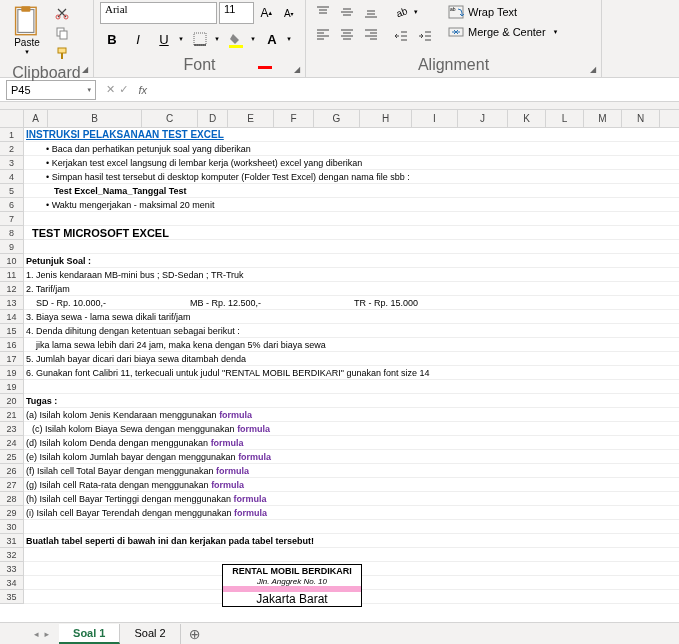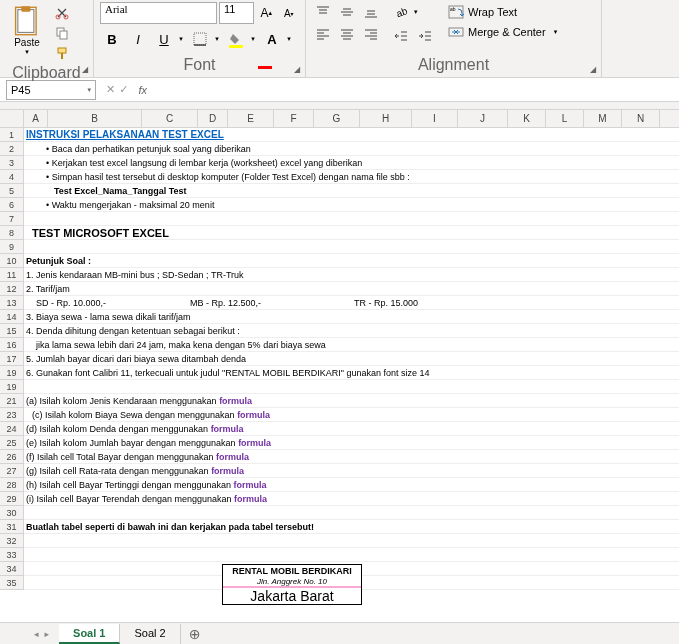--- a/index.html
+++ b/index.html
@@ -49,21 +49,21 @@
 .cells { flex: 1; border-bottom: 1px solid #eee; position: relative; }
 .cell-text { position: absolute; left: 2px; font-size: 9px; white-space: nowrap; line-height: 14px; }
 .blue-link { color: #0563c1; text-decoration: underline; font-weight: bold; font-size: 10px; }
 .heading { font-weight: bold; font-size: 11px; font-family: Arial; }
 .bold9 { font-weight: bold; }
 .formula-word { color: #7030a0; }
 
 .title-box { position: absolute; border: 1.5px solid #000; background: #fff; text-align: center; }
 .title-box .t1 { font-weight: bold; font-size: 9px; padding: 1px 0; font-family: Arial; }
 .title-box .t2 { font-size: 8px; font-style: italic; }
-.title-box .t3 { font-size: 14px; border-top: 2px solid #f9a8d4; }
+.title-box .t3 { font-size: 12px; border-top: 6px solid #f9a8d4; }
 
 .tabs { position: absolute; bottom: 0; left: 0; right: 0; height: 22px; background: #f3f2f1; border-top: 1px solid #d4d4d4; display: flex; align-items: center; padding-left: 24px; }
 .tab-nav { display: flex; gap: 6px; color: #888; padding: 0 10px; }
 .tab-nav span { cursor: pointer; font-size: 9px; }
 .tab { padding: 3px 14px; font-size: 11px; cursor: pointer; border-right: 1px solid #ccc; background: #f3f2f1; }
 .tab.active { background: #fff; border-bottom: 2px solid #217346; font-weight: 600; color: #217346; }
 .tab-add { padding: 0 8px; color: #666; cursor: pointer; font-size: 14px; }
 
 svg { display: block; }
 </style>
@@ -400,20 +400,26 @@
         <div class="row-h">19</div>
         <div class="cells">
           <span class="cell-text " style="left: 2px;">6. Gunakan font Calibri 11, terkecuali untuk judul "RENTAL MOBIL BERDIKARI" gunakan font size 14</span>
         </div>
       </div>
       <div class="row">
         <div class="row-h">19</div>
         <div class="cells"></div>
       </div>
       <div class="row">
+        <div class="row-h">20</div>
+        <div class="cells">
+          <span class="cell-text bold9" style="left: 2px;">Tugas :</span>
+        </div>
+      </div>
+      <div class="row">
         <div class="row-h">21</div>
         <div class="cells">
           <span class="cell-text " style="left: 2px;">(a) Isilah kolom Jenis Kendaraan menggunakan <b class="formula-word">formula</b></span>
         </div>
       </div>
       <div class="row">
         <div class="row-h">23</div>
         <div class="cells">
           <span class="cell-text " style="left: 8px;">(c) Isilah kolom Biaya Sewa dengan menggunakan <b class="formula-word">formula</b></span>
         </div>

